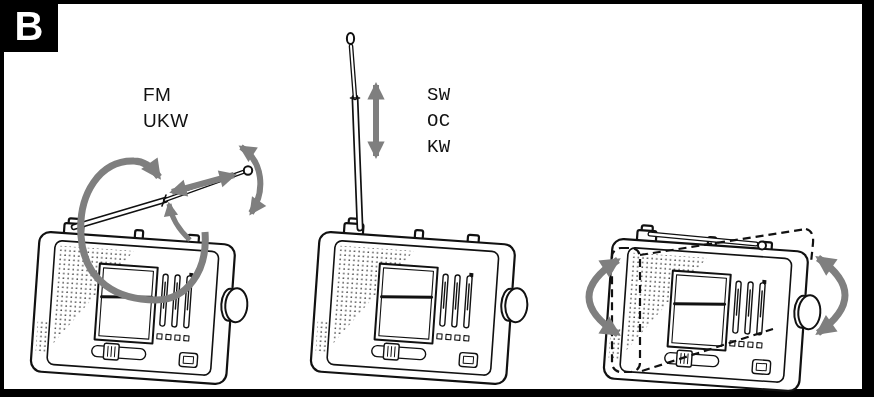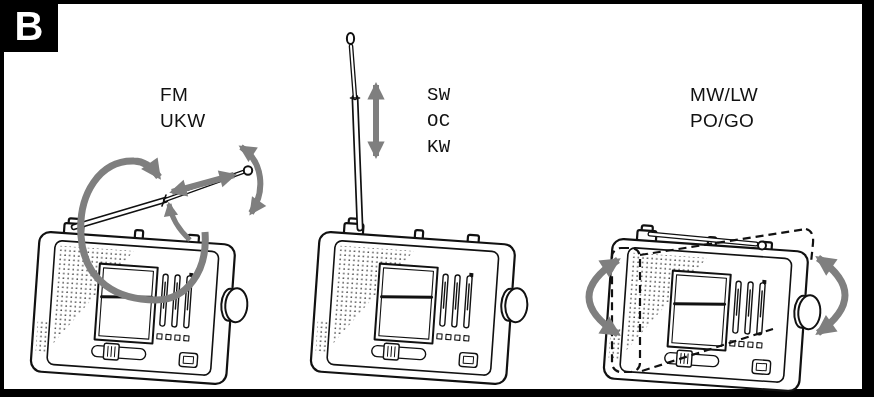--- a/index.html
+++ b/index.html
@@ -6,21 +6,21 @@
   .stage{position:relative;width:874px;height:409px;background:#fff;overflow:hidden;}
   .frame{position:absolute;left:0;top:0;width:874px;height:397px;box-sizing:border-box;
          border-style:solid;border-color:#000;border-width:4px 12px 8px 4px;background:#fff;}
   .badge{position:absolute;left:0;top:0;width:58px;height:52px;background:#000;color:#fff;
          display:flex;align-items:center;justify-content:center;
          font-size:40px;font-weight:bold;line-height:1;}
   .art{position:absolute;left:0;top:0;width:874px;height:409px;}
   .band-label{position:absolute;top:82px;font-size:19px;line-height:26px;color:#111;
               letter-spacing:0.4px;white-space:nowrap;}
   .band-label div{min-height:26px;}
-  .lbl-fm{left:160px;}
+  .lbl-fm{left:143px;}
   .lbl-sw{left:427px;font-family:Liberation Mono, monospace;}
   .lbl-mw{left:690px;}
 </style>
 </head>
 <body>
 
 <div class="stage">
   <div class="frame"></div>
 
   <svg class="art" viewBox="0 0 874 409" xmlns="http://www.w3.org/2000/svg">
@@ -132,21 +132,17 @@
 
   <div class="band-label lbl-fm">
     <div>FM</div>
     <div>UKW</div>
   </div>
   <div class="band-label lbl-sw">
     <div>SW</div>
     <div>OC</div>
     <div>KW</div>
   </div>
-  <div class="band-label lbl-mw">
-    <div>MW/LW</div>
-    <div>PO/GO</div>
-  </div>
 
   <div class="badge">
     <span>B</span>
   </div>
 </div>
 
 </body></html>

